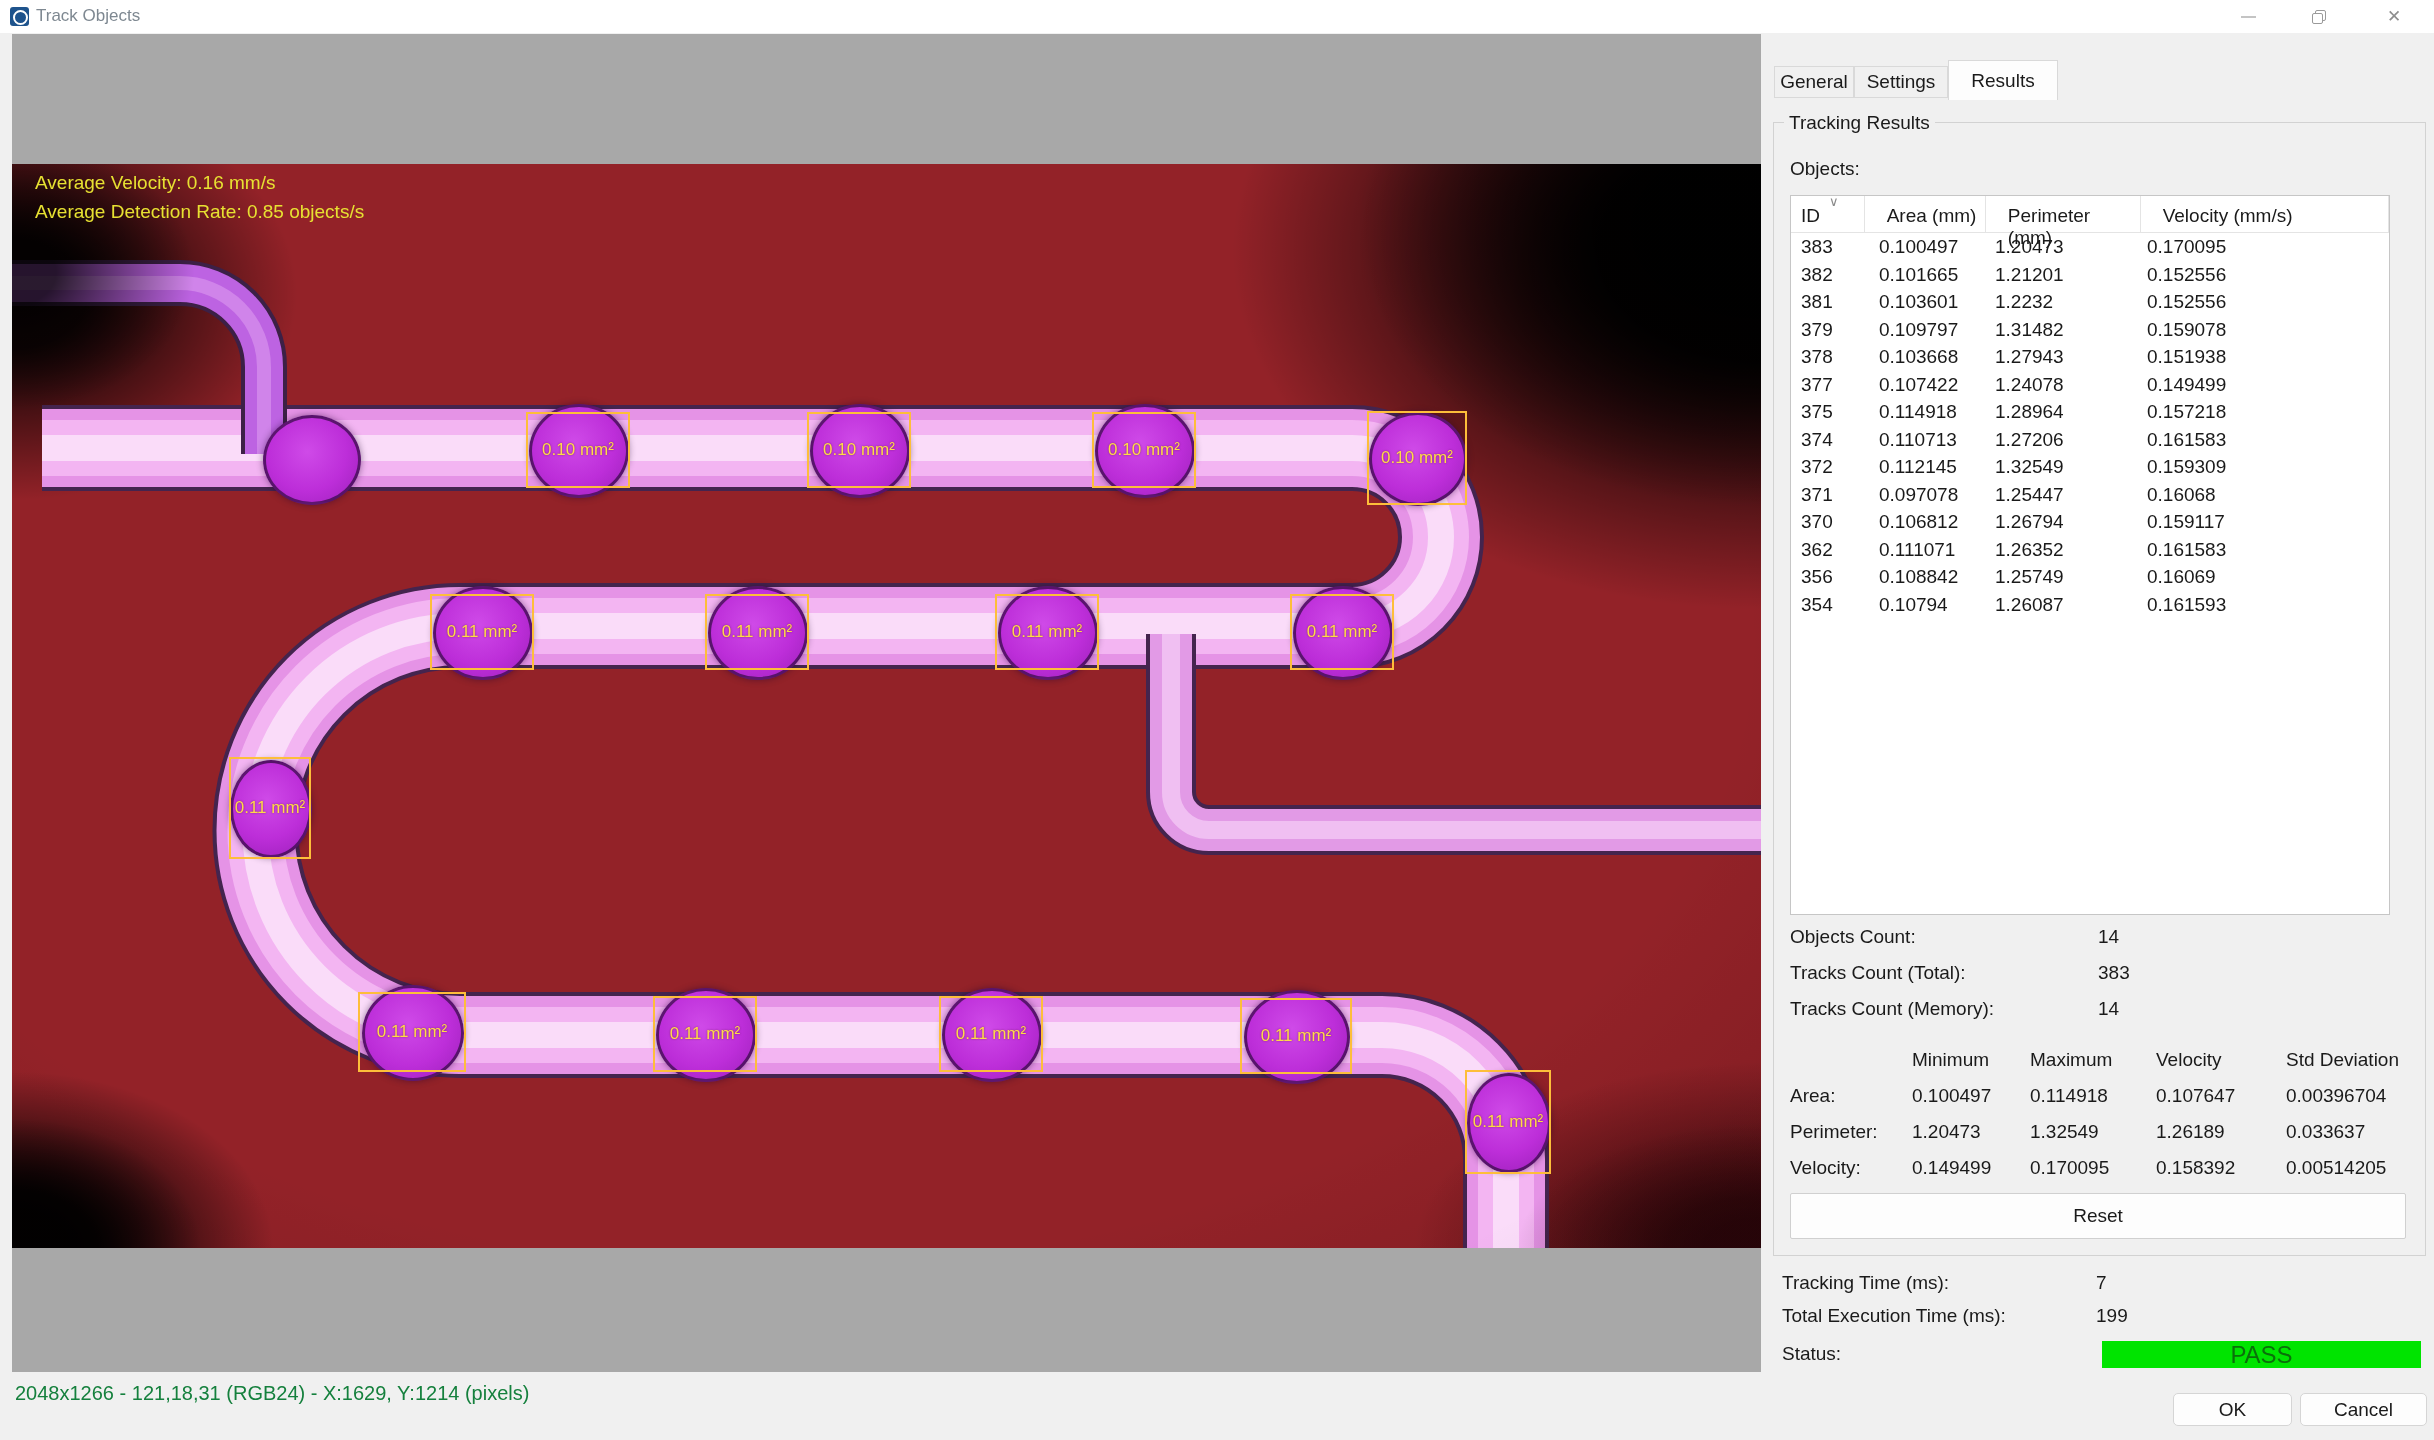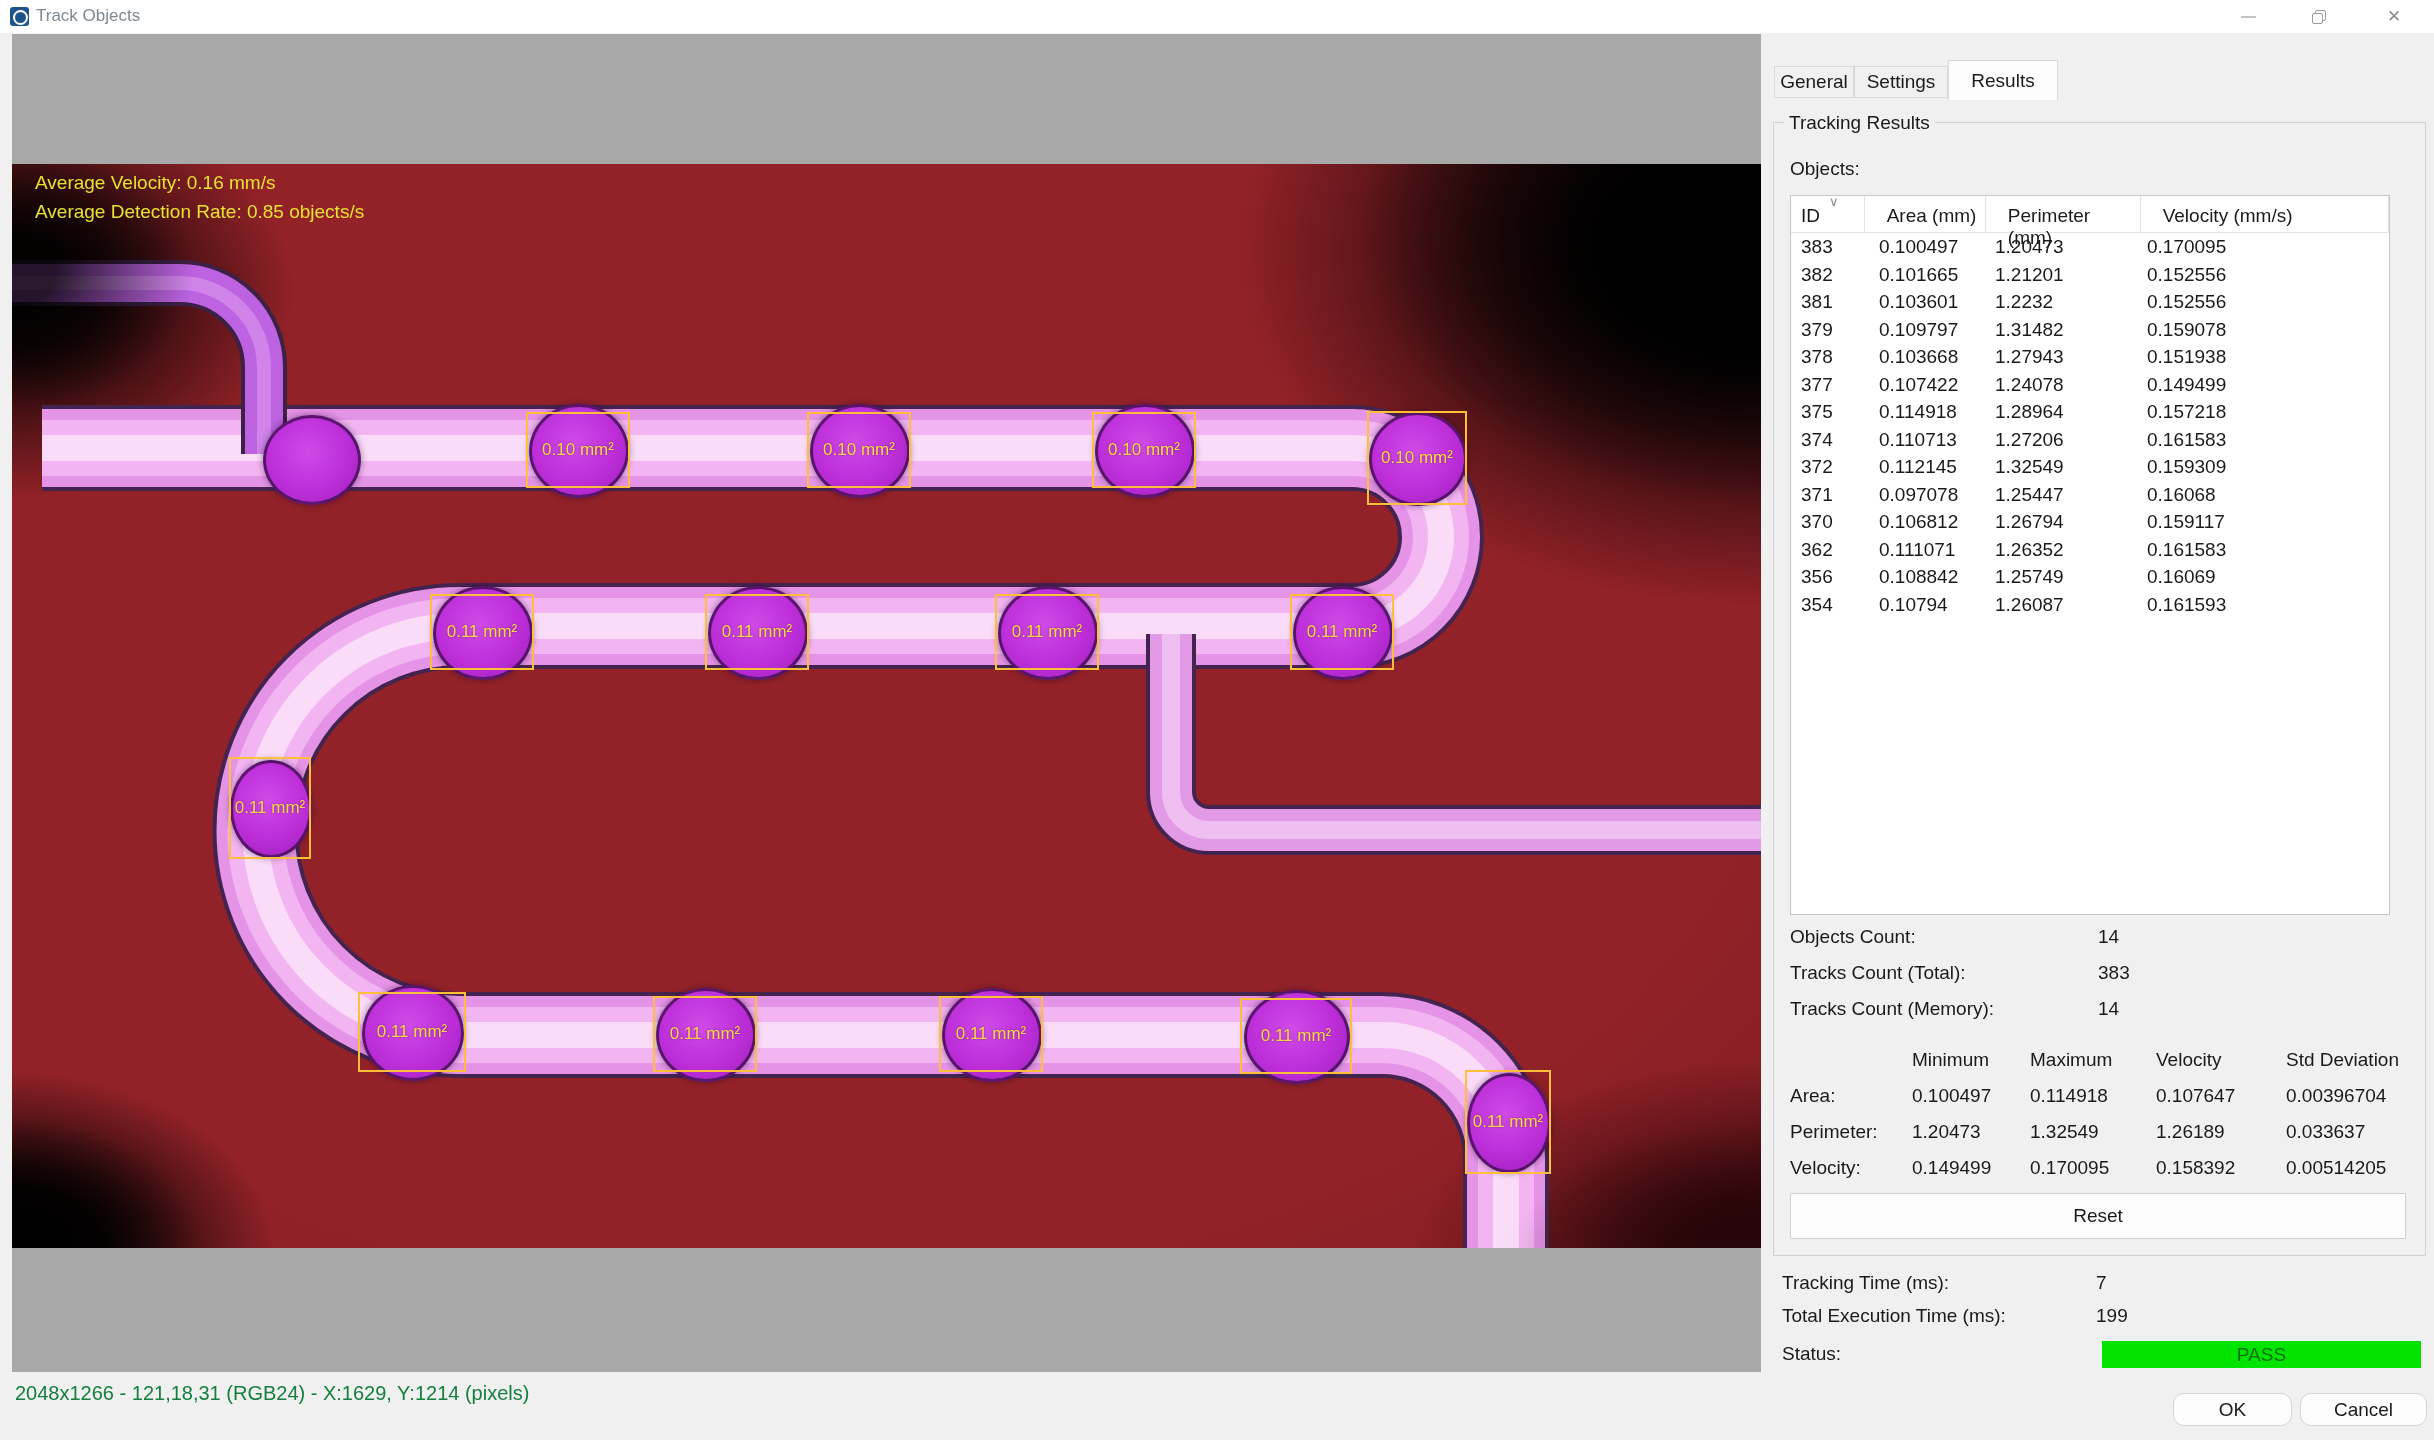--- a/index.html
+++ b/index.html
@@ -67,23 +67,23 @@
   .st{position:absolute;top:0;white-space:nowrap;}
   .sc0{left:0;} .sc1{left:122px;} .sc2{left:240px;} .sc3{left:366px;} .sc4{left:496px;}
   .reset-btn{position:absolute;left:1790px;top:1193px;width:614px;height:44px;background:#fdfdfd;
              border:1px solid #d0d0d0;border-radius:2px;display:flex;align-items:center;justify-content:center;
              font-size:19px;color:#1a1a1a;}
   .foot-row{position:absolute;left:1782px;width:640px;height:28px;font-size:19px;color:#1a1a1a;}
   .foot-label{position:absolute;left:0;}
   .foot-value{position:absolute;left:314px;}
   .status-label{position:absolute;left:1782px;top:1343px;font-size:19px;color:#1a1a1a;}
   .pass-badge{position:absolute;left:2102px;top:1341px;width:319px;height:27px;background:#00e400;
-              display:flex;align-items:center;justify-content:center;font-size:19px;color:#0a700a;}
+              display:flex;align-items:center;justify-content:center;font-size:24px;color:#0a700a;}
   .dlg-btn{position:absolute;top:1393px;height:33px;background:#fdfdfd;border:1px solid #d5d5d5;
-           border-radius:11px;display:flex;align-items:center;justify-content:center;font-size:19px;color:#1a1a1a;box-sizing:border-box;}
+           border-radius:5px;display:flex;align-items:center;justify-content:center;font-size:19px;color:#1a1a1a;box-sizing:border-box;}
   .ok-btn{left:2173px;width:119px;}
   .cancel-btn{left:2300px;width:127px;}
 </style>
 </head>
 <body>
 
 <div id="root">
 
   <div class="titlebar">
     <div class="app-icon"></div>

